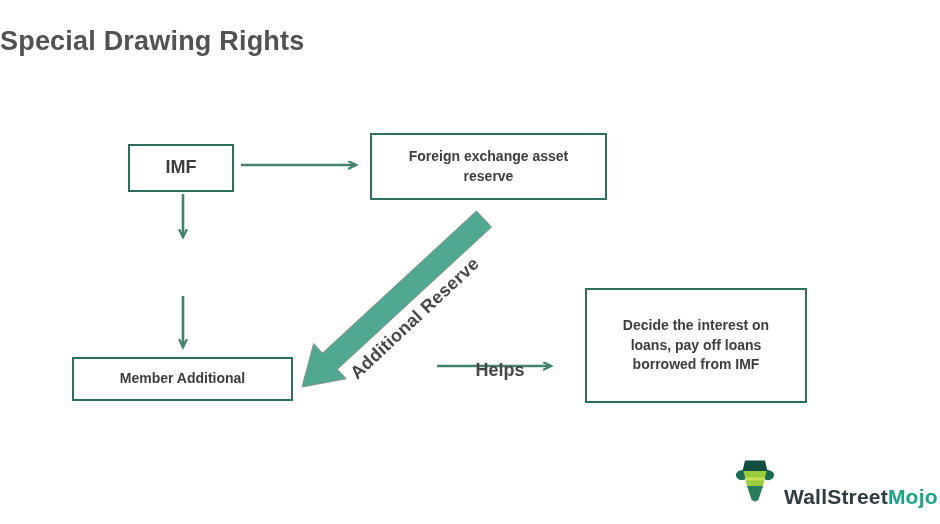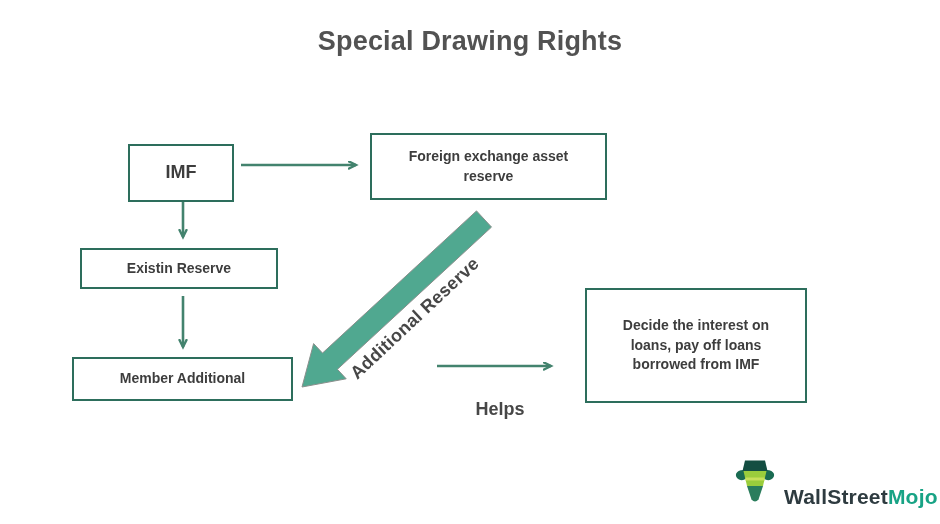--- a/index.html
+++ b/index.html
@@ -13,41 +13,40 @@
     width: 940px;
     height: 524px;
     background: #ffffff;
     overflow: hidden;
   }
   .title {
     position: absolute;
     left: 0;
     top: 26px;
     width: 940px;
-    text-align: center;
     font-size: 27px;
     font-weight: bold;
     color: #525252;
     letter-spacing: 0.2px;
   }
   .node {
     position: absolute;
     box-sizing: border-box;
     border: 2px solid #2d6e5c;
     background: #ffffff;
     display: flex;
     align-items: center;
     justify-content: center;
     text-align: center;
     font-weight: bold;
     color: #3d3d3d;
     font-size: 14px;
     line-height: 1.4;
   }
-  .node-imf     { left: 128px; top: 144px; width: 106px; height: 58px; font-size: 18px; }
+  .node-imf     { left: 128px; top: 144px; width: 106px; height: 48px; font-size: 18px; }
   .node-fx      { left: 370px; top: 133px; width: 237px; height: 67px; padding: 0 28px; }
   .node-existin { left:  80px; top: 248px; width: 198px; height: 41px; }
   .node-member  { left:  72px; top: 357px; width: 221px; height: 44px; }
   .node-decide  { left: 585px; top: 288px; width: 222px; height: 115px; padding: 0 23px; }
   .arrow-layer {
     position: absolute;
     left: 0; top: 0;
     width: 940px; height: 524px;
     pointer-events: none;
   }
@@ -60,21 +59,21 @@
     left: 305px;
     top: 308px;
     width: 220px;
     text-align: center;
     font-size: 18px;
     transform: rotate(-43deg);
     letter-spacing: 0.3px;
   }
   .label-helps {
     left: 455px;
-    top: 399px;
+    top: 360px;
     width: 90px;
     text-align: center;
     font-size: 18px;
   }
   .logo {
     position: absolute;
     left: 733px;
     top: 455px;
     display: flex;
     align-items: flex-end;
@@ -110,23 +109,20 @@
   </svg>
 
   <div class="node node-imf">
     <span>IMF</span>
   </div>
 
   <div class="node node-fx">
     <span>Foreign exchange asset reserve</span>
   </div>
 
-  <div class="node node-existin">
-    <span>Existin Reserve</span>
-  </div>
 
   <div class="node node-member">
     <span>Member Additional</span>
   </div>
 
   <div class="node node-decide">
     <span>Decide the interest on loans, pay off loans borrowed from IMF</span>
   </div>
 
   <div class="edge-label label-additional">Additional Reserve</div>

